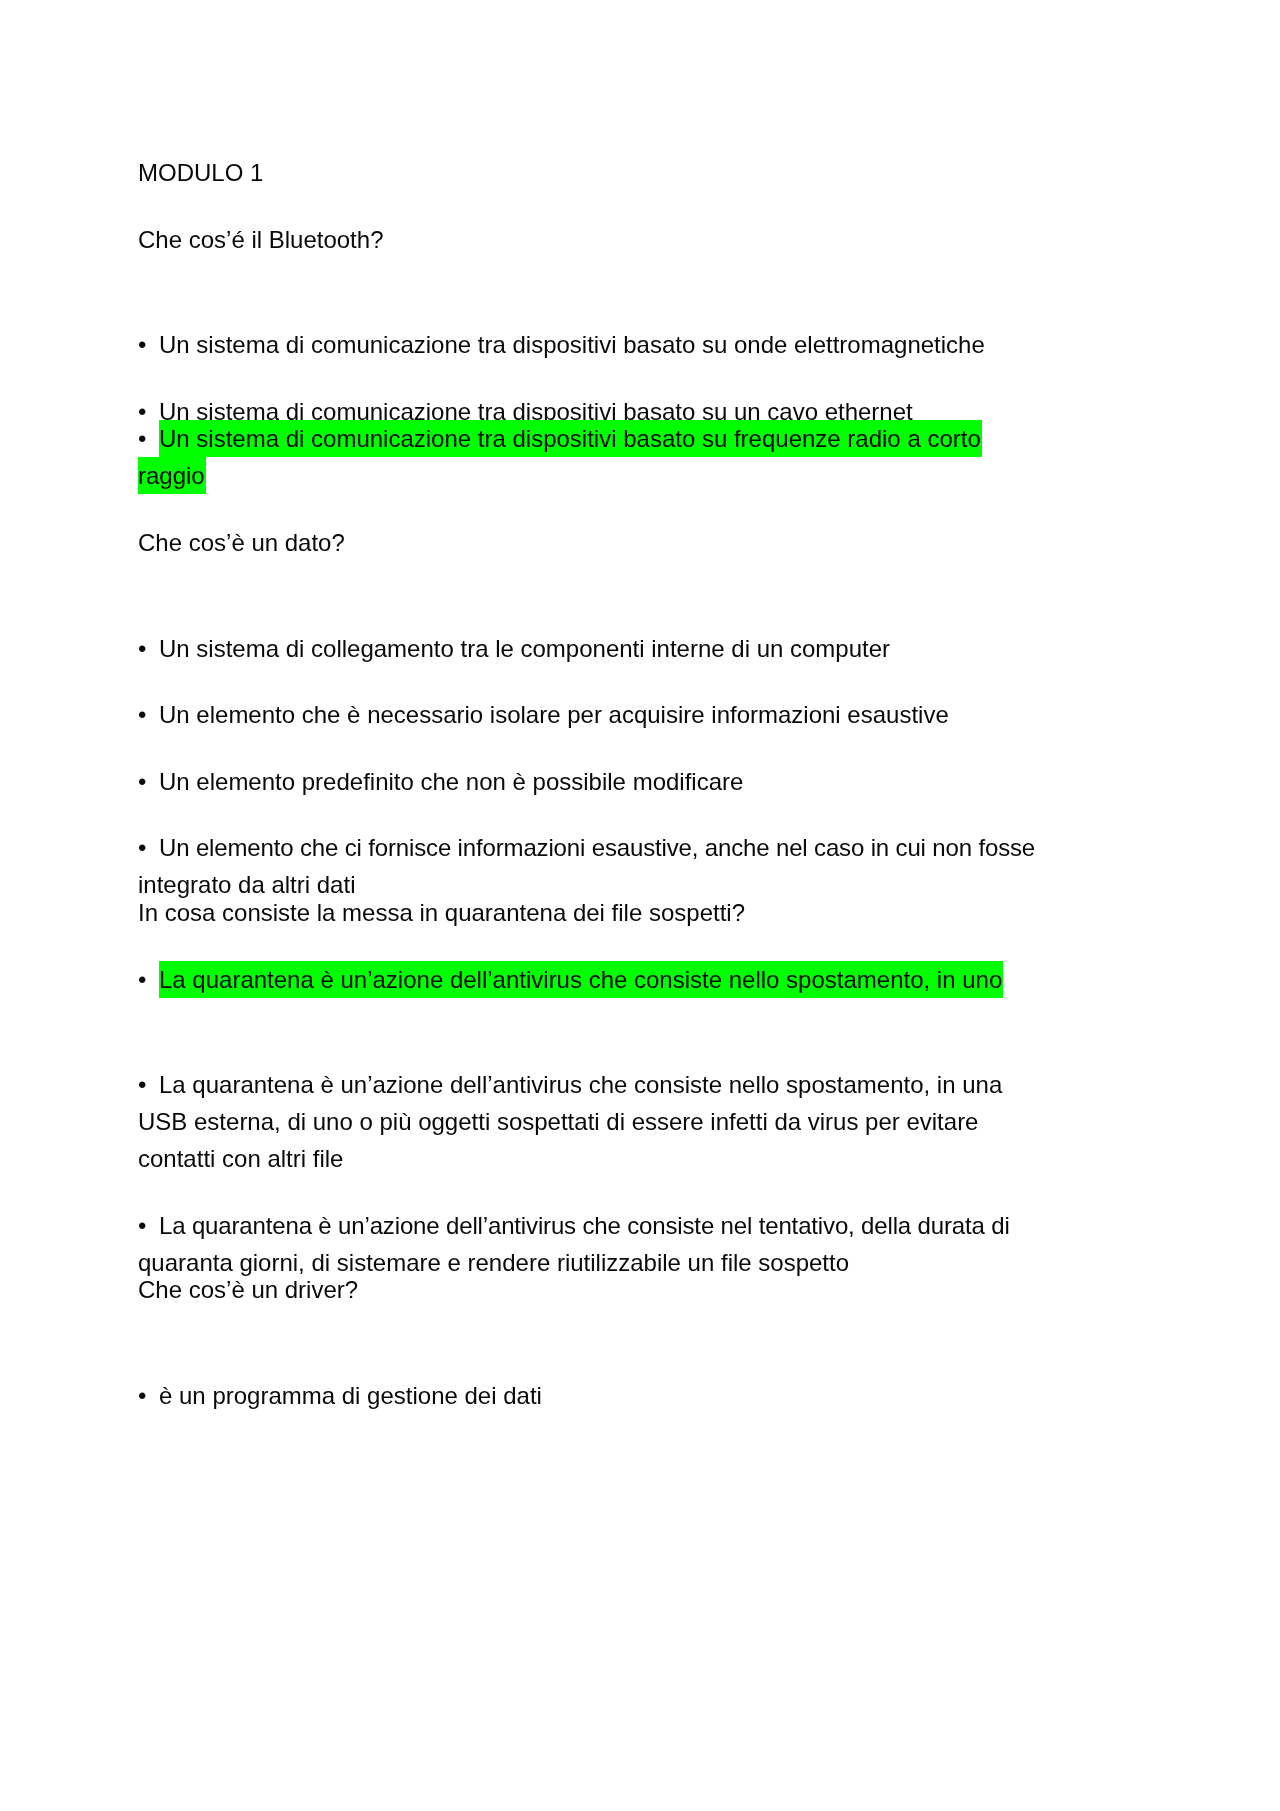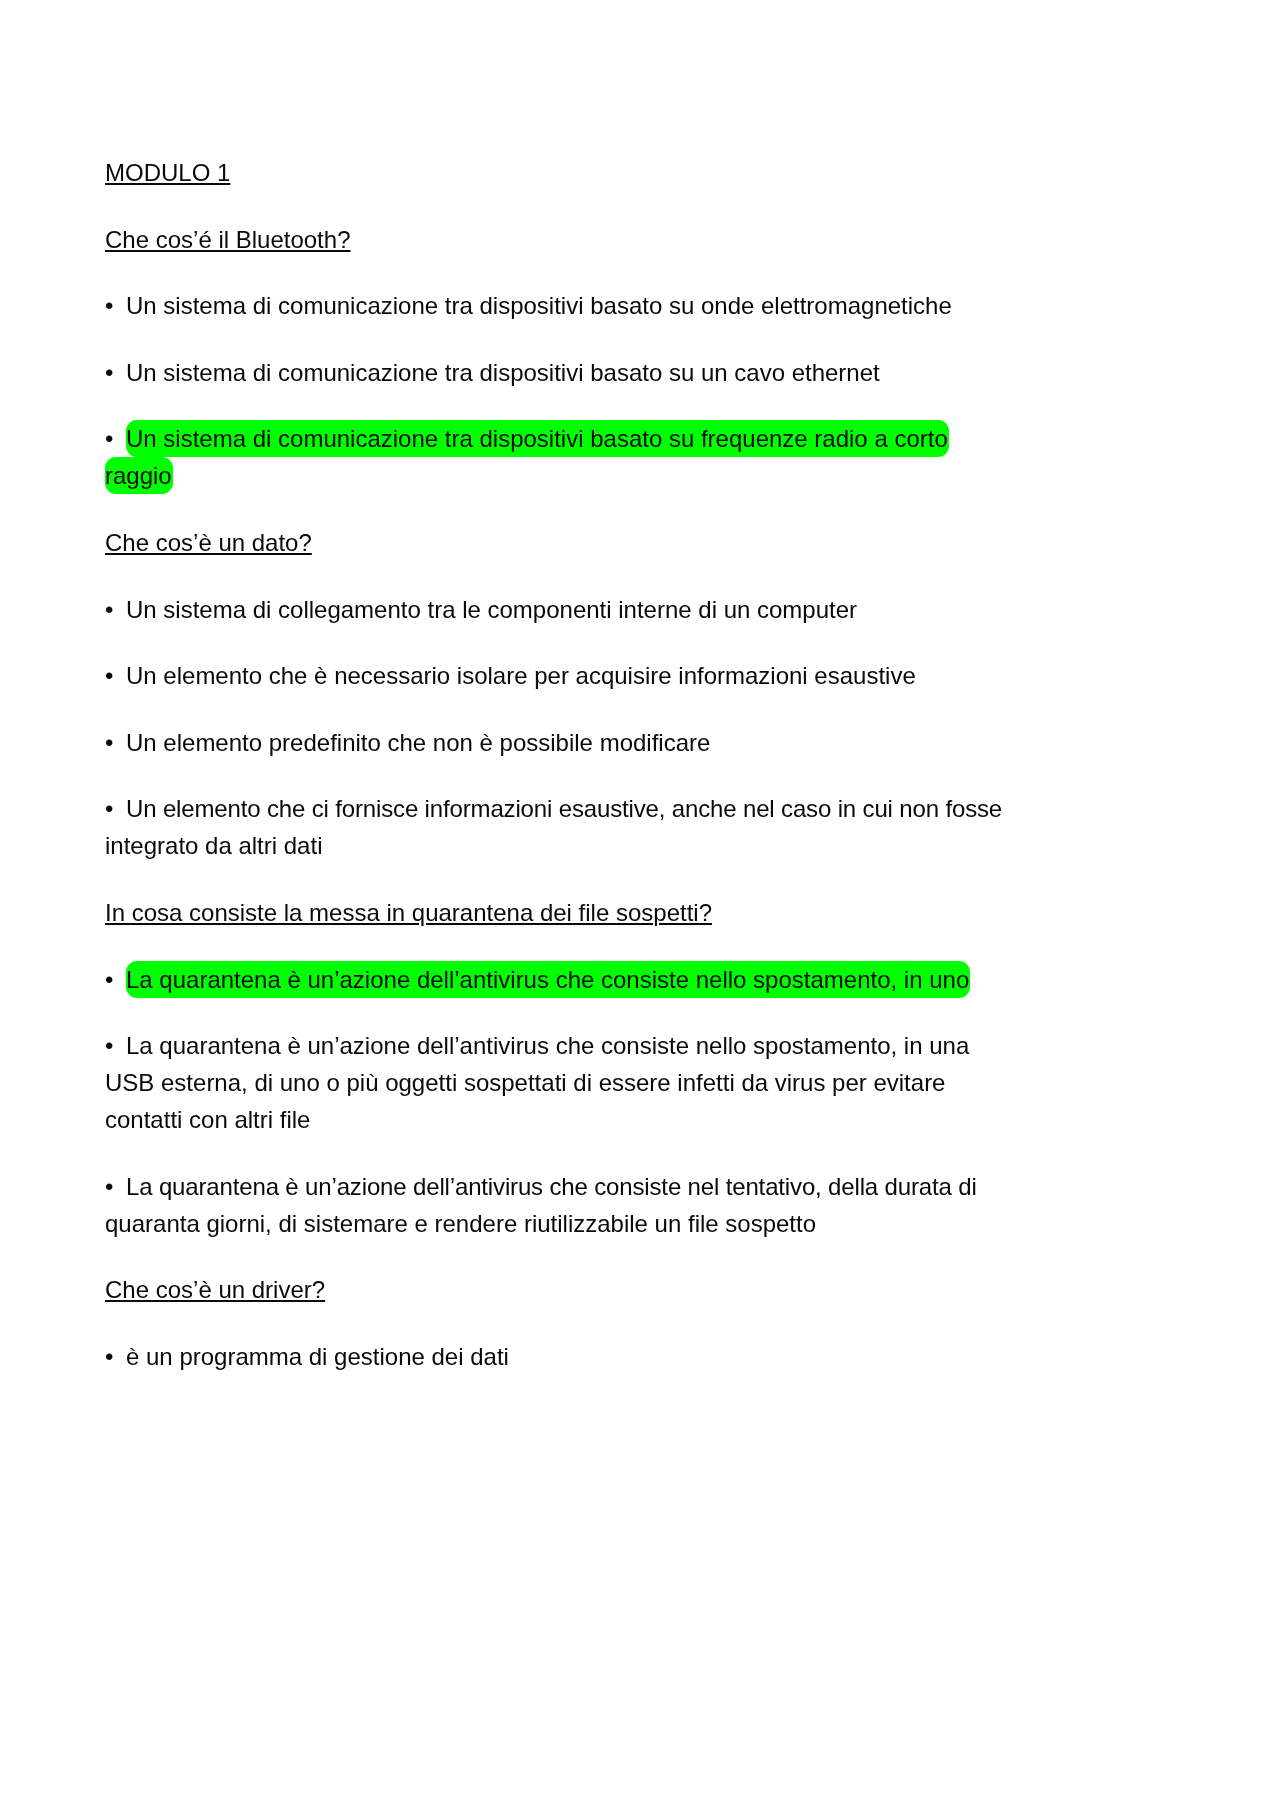--- a/index.html
+++ b/index.html
@@ -10,48 +10,47 @@
   body {
     width: 1280px;
     height: 1811px;
     position: relative;
     overflow: hidden;
     font-family: "Liberation Sans", sans-serif;
     color: #0a0a0a;
   }
   .page {
     position: absolute;
-    left: 105px;
+    left: 138px;
     top: 154px;
     width: 1060px;
-    text-decoration: underline;
   }
   .para {
     margin: 0 0 29.6px 0;
     font-size: 24px;
   }
   .line {
     height: 37px;
     line-height: 37px;
     white-space: nowrap;
   }
   .bullet {
     display: inline-block;
     width: 21px;
   }
   .hl {
     display: inline-block;
     height: 37px;
     line-height: 37px;
     background: #00ff00;
     padding-right: 1px;
-    border-radius: 11px;
   }
   .txt {
     display: inline-block;
+    margin-top: 39px;
   }
   .word-spacing-tight { letter-spacing: -0.15px; }
 </style>
 </head>
 <body>
 
 <div class="page">
 
   <div class="para">
     <div class="line">MODULO 1</div>

